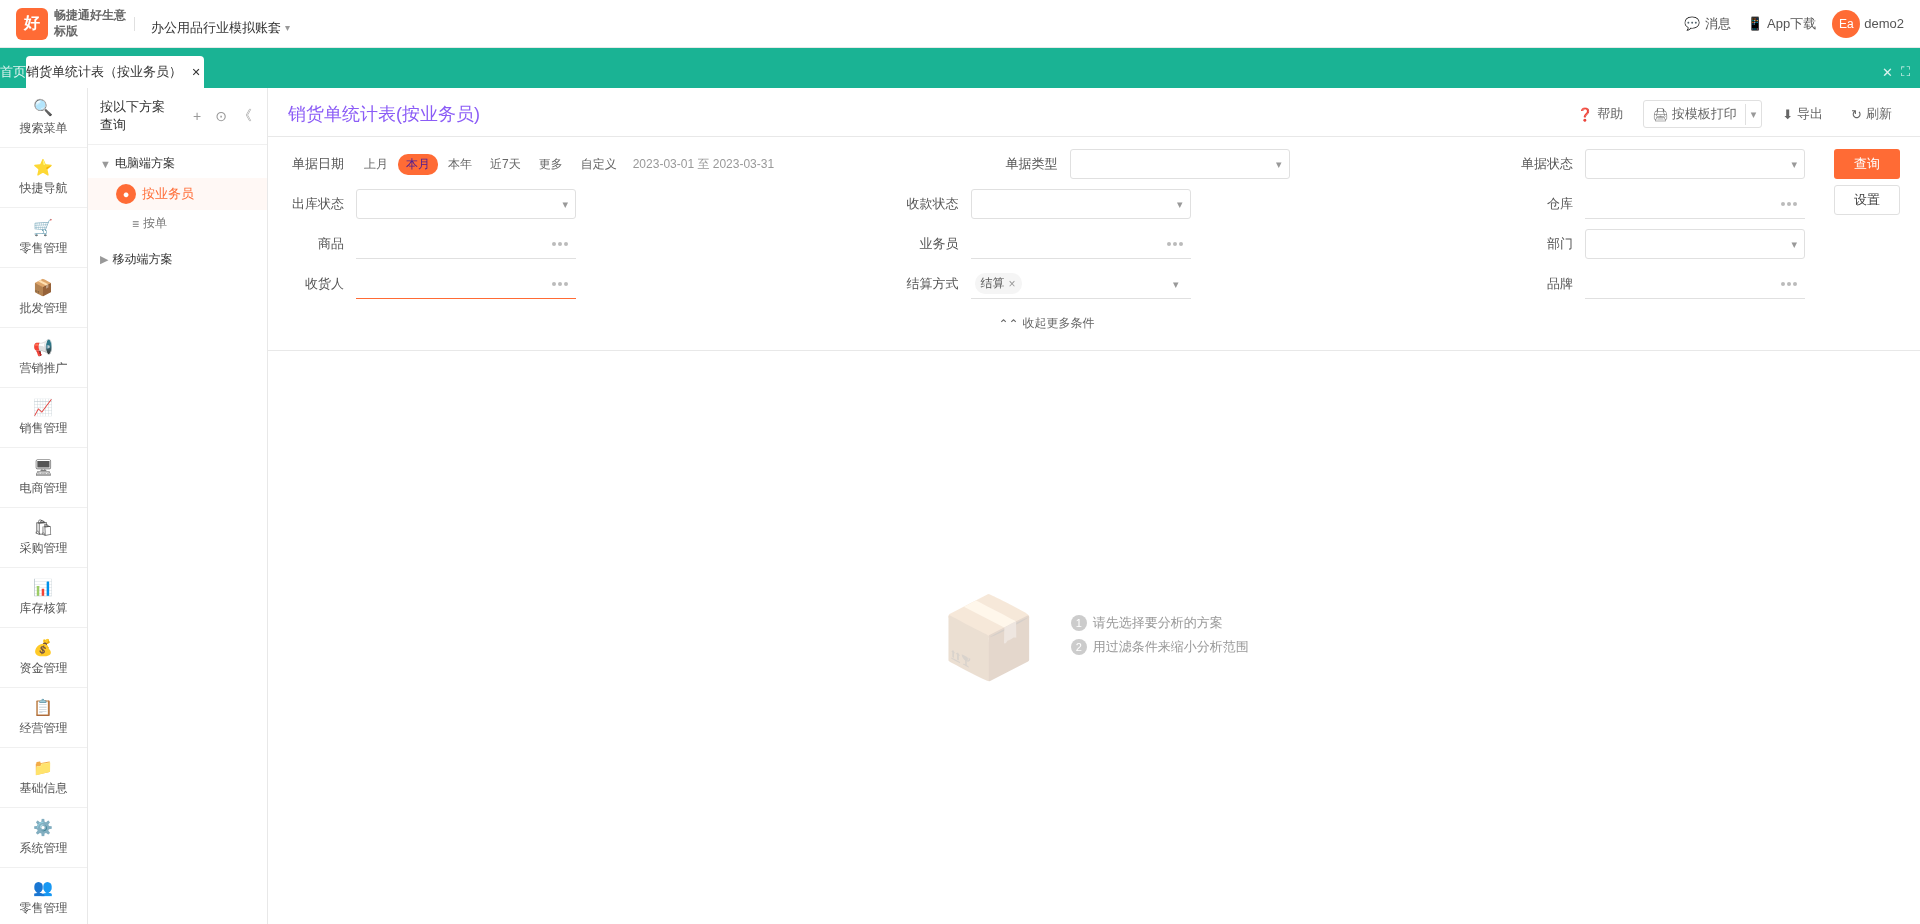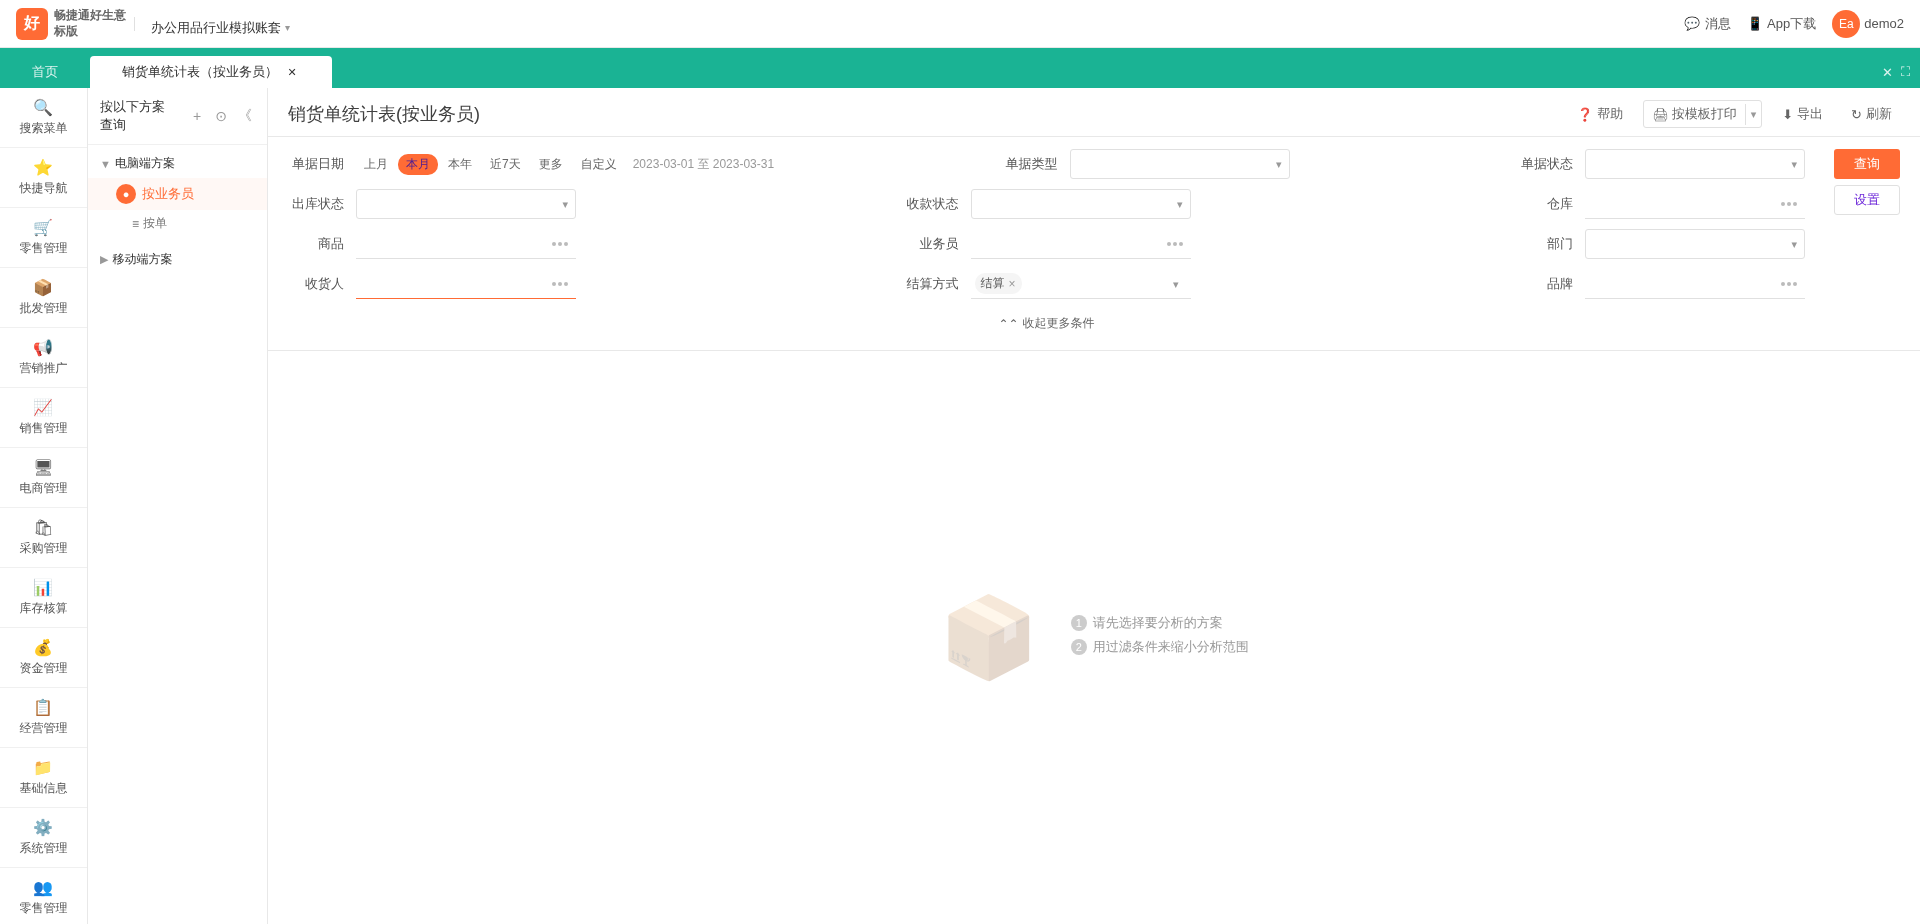--- a/index.html
+++ b/index.html
@@ -29,21 +29,21 @@
     .tab-bar {
       height: 40px;
       background: #1ab394;
       display: flex;
       align-items: flex-end;
       padding: 0 0 0 0;
       flex-shrink: 0;
     }
     .tab-item {
       height: 32px;
-      padding: 0 32px;
+      padding: 0 0;
       display: flex;
       align-items: center;
       gap: 6px;
       cursor: pointer;
       font-size: 13px;
       border-radius: 4px 4px 0 0;
       margin-top: 24px;
       color: rgba(255,255,255,0.85);
     }
     .tab-item.active { background: #fff; color: #333; }
@@ -129,21 +129,21 @@
     
     .page-header {
       background: #fff;
       padding: 12px 20px 8px;
       border-bottom: 1px solid #e8e8e8;
       display: flex;
       align-items: center;
       justify-content: space-between;
       flex-shrink: 0;
     }
-    .page-title { font-size: 18px; font-weight: 500; color: #404040; }
+    .page-title { font-size: 18px; font-weight: 500; color: #8b5cf6; }
     .page-actions { display: flex; align-items: center; gap: 12px; }
     .page-action-btn { display: flex; align-items: center; gap: 4px; cursor: pointer; color: #666; font-size: 13px; padding: 4px 8px; border-radius: 3px; }
     .page-action-split { display: flex; align-items: center; border: 1px solid #e0e0e0; border-radius: 3px; overflow: hidden; }
     .page-action-split .main-btn { padding: 4px 8px; cursor: pointer; color: #666; font-size: 13px; display: flex; align-items: center; gap: 3px; }
     .page-action-split .arrow-btn { padding: 4px 5px; cursor: pointer; border-left: 1px solid #e0e0e0; color: #999; font-size: 11px; }
 
     
     .filter-area {
       background: #fff;
       padding: 12px 20px;
@@ -163,21 +163,21 @@
     .filter-input-wrapper { flex: 1; display: flex; align-items: center; border-bottom: 1px solid #e0e0e0; padding: 0 4px; }
     .filter-input-wrapper input { border: none; background: transparent; font-size: 13px; flex: 1; outline: none; height: 28px; color: #333; }
     .filter-dots { display: flex; gap: 2px; cursor: pointer; padding: 0 4px; }
     .filter-dots span { width: 4px; height: 4px; background: #bbb; border-radius: 50%; }
     .jiesuan-tag { display: flex; align-items: center; gap: 4px; padding: 2px 6px; background: #f5f5f5; border-radius: 10px; font-size: 12px; color: #555; }
     .jiesuan-tag .tag-close { cursor: pointer; color: #999; font-size: 12px; }
     .collapse-btn { display: flex; align-items: center; justify-content: center; gap: 4px; cursor: pointer; color: #666; font-size: 12px; padding: 6px 0; margin-top: 4px; }
 
     
     .action-btn-primary { background: #ff6b35; color: white; border: none; padding: 6px 20px; border-radius: 3px; cursor: pointer; font-size: 13px; }
-    .action-btn-secondary { background: #fff; color: #6d28d9; border: 1px solid #e0e0e0; padding: 5px 16px; border-radius: 3px; cursor: pointer; font-size: 13px; }
+    .action-btn-secondary { background: #fff; color: #404040; border: 1px solid #e0e0e0; padding: 5px 16px; border-radius: 3px; cursor: pointer; font-size: 13px; }
     .query-buttons { display: flex; flex-direction: column; gap: 6px; flex-shrink: 0; padding-left: 8px; }
 
     
     .empty-state {
       flex: 1;
       display: flex;
       flex-direction: column;
       align-items: center;
       justify-content: center;
       background: #fff;

